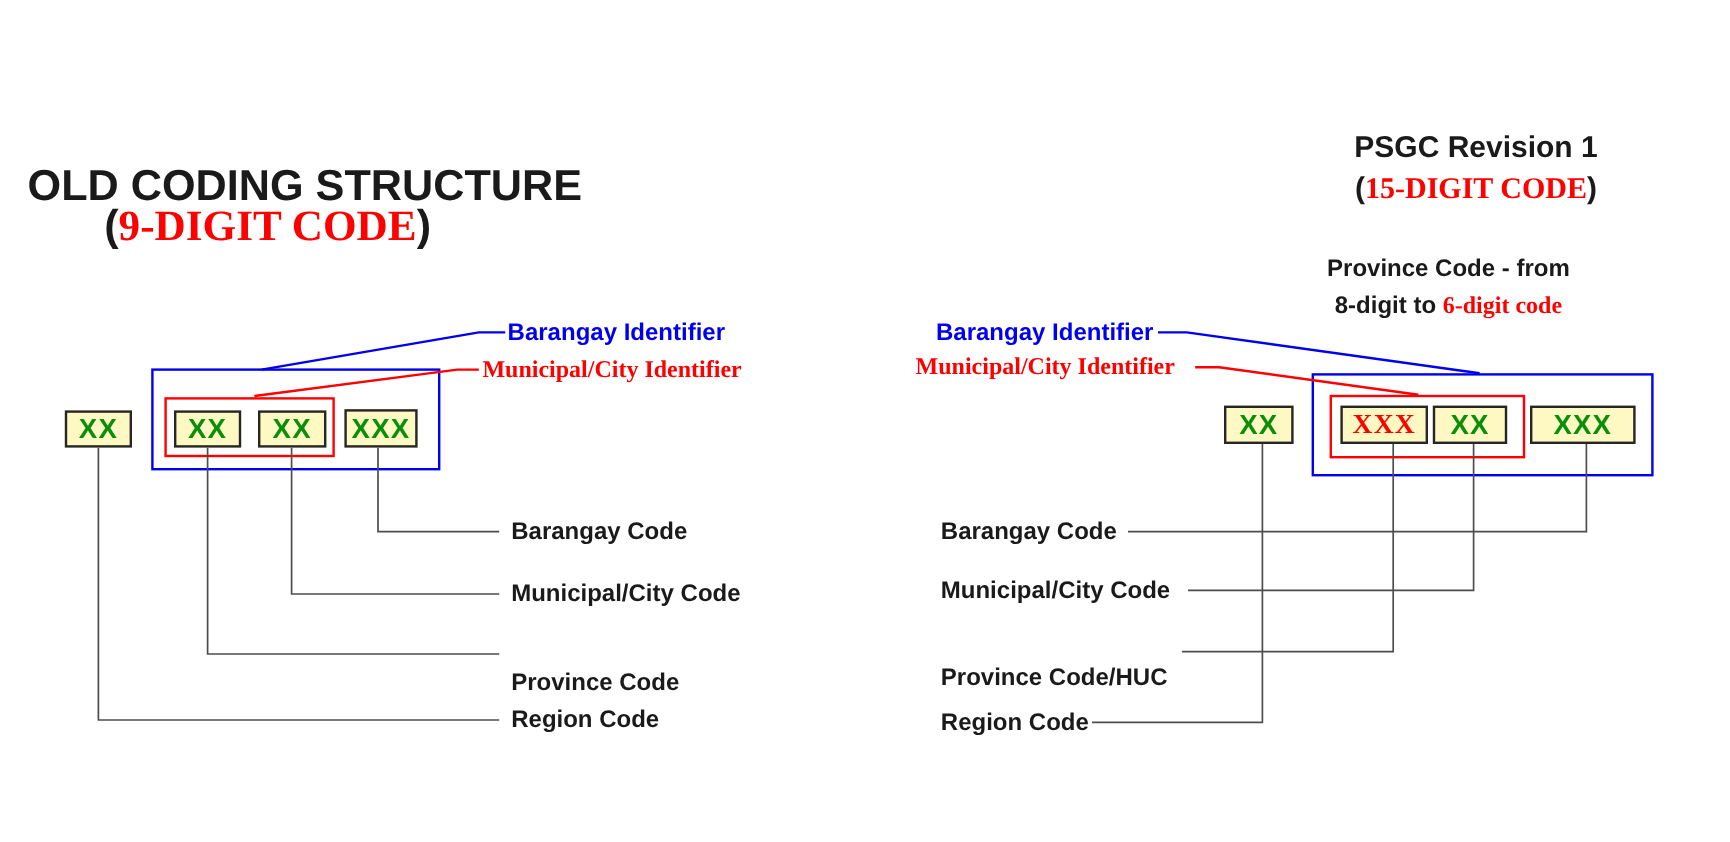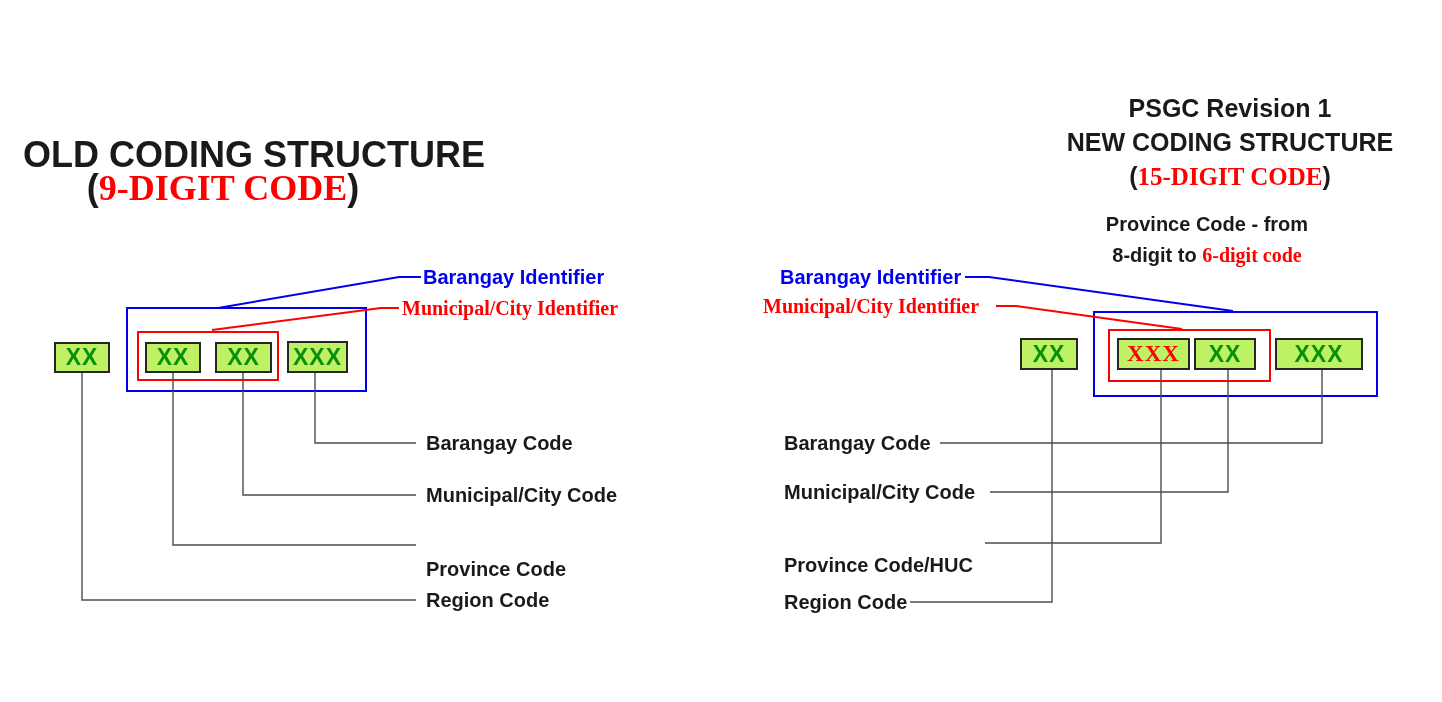--- a/index.html
+++ b/index.html
@@ -16,32 +16,32 @@
   .lines{position:absolute;left:0;top:0;}
   .conn{stroke:var(--connector,#4d4d4d);stroke-width:1.4;fill:none;}
   .lead-blue{stroke:var(--blue,#0000ee);stroke-width:2;fill:none;}
   .lead-red{stroke:var(--red,#ff0000);stroke-width:2;fill:none;}
   .rect{position:absolute;box-sizing:border-box;border:2px solid;background:transparent;}
   .blue-rect{border-color:var(--blue,#0000ee);}
   .red-rect{border-color:var(--red,#ff0000);}
   .codebox{
     position:absolute;box-sizing:border-box;
     border:2px solid var(--box-border,#262626);
-    background:#bef264;
+    background:#fef9c3;
     display:flex;align-items:center;justify-content:center;
     font-size:23px;letter-spacing:1px;
   }
   .green-text{color:var(--green,#0a8f0a);}
   .red-text{color:var(--red,#ff0000);font-family:Liberation Serif, serif;}
   .blue-text{color:var(--blue,#0000ee);}
   .black-text{color:var(--text,#1a1a1a);}
   .lbl{position:absolute;font-size:20px;line-height:26px;white-space:nowrap;}
   .title{position:absolute;text-align:center;white-space:nowrap;}
   .old-title{left:23px;top:138px;width:400px;font-size:36px;line-height:33px;}
-  .new-title{left:1030px;top:91px;width:400px;font-size:25px;line-height:34px;}
+  .new-title{left:1030px;top:106px;width:400px;font-size:25px;line-height:34px;}
   .new-subtitle{left:1032px;top:209px;width:350px;font-size:20px;line-height:31px;}
 </style>
 </head>
 <body>
 
 <div class="canvas">
 
   <div class="rect blue-rect" style="left:126px;top:307px;width:241px;height:85px"></div>
   <div class="rect red-rect" style="left:137px;top:331px;width:142px;height:50px"></div>
   <div class="rect blue-rect" style="left:1093px;top:311px;width:285px;height:86px"></div>
@@ -78,21 +78,20 @@
   <div class="codebox green-text" style="left:215px;top:342px;width:57px;height:31px">XX</div>
   <div class="codebox green-text" style="left:287px;top:341px;width:61px;height:32px">XXX</div>
 
   <div class="lbl" style="left:426px;top:430px">Barangay Code</div>
   <div class="lbl" style="left:426px;top:482px">Municipal/City Code</div>
   <div class="lbl" style="left:426px;top:556px">Province Code</div>
   <div class="lbl" style="left:426px;top:587px">Region Code</div>
 
   <div class="title new-title">
     <div>PSGC Revision 1</div>
-    <div>NEW CODING STRUCTURE</div>
     <div><span class="black-text">(</span><span class="red-text">15-DIGIT CODE</span><span class="black-text">)</span></div>
   </div>
 
   <div class="title new-subtitle">
     <div>Province Code - from</div>
     <div><span class="black-text">8-digit to </span><span class="red-text">6-digit code</span></div>
   </div>
 
   <div class="lbl blue-text" style="left:780px;top:264px">Barangay Identifier</div>
   <div class="lbl red-text" style="left:763px;top:293px">Municipal/City Identifier</div>

